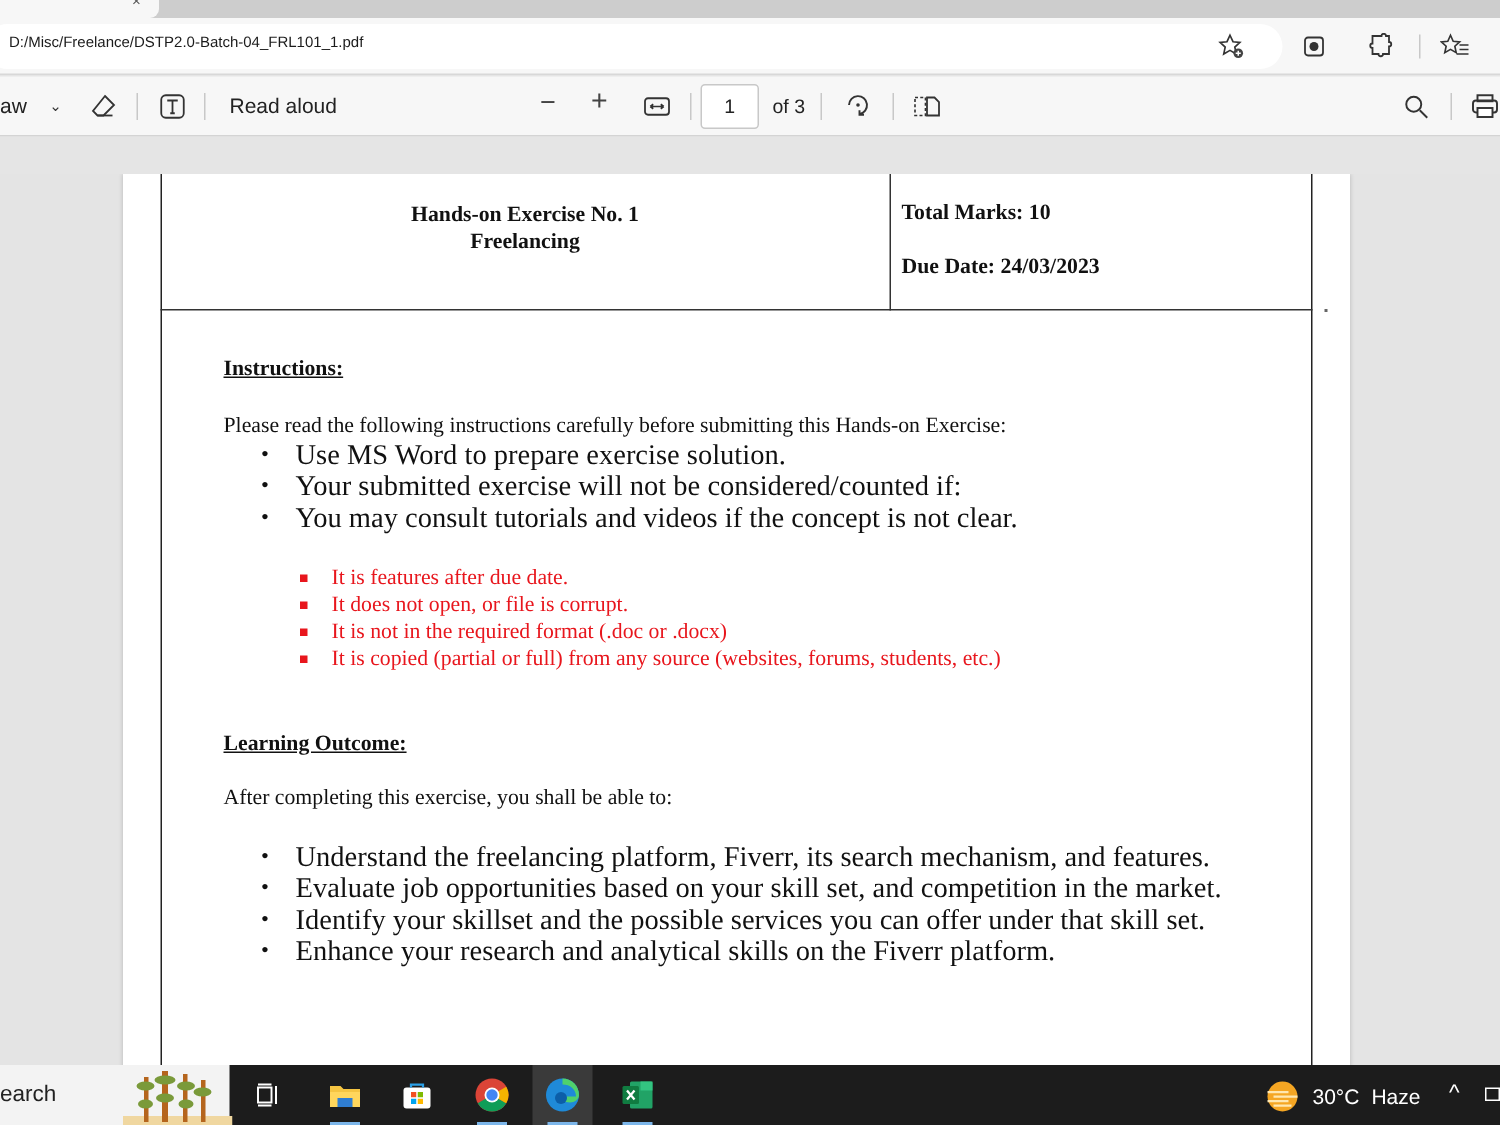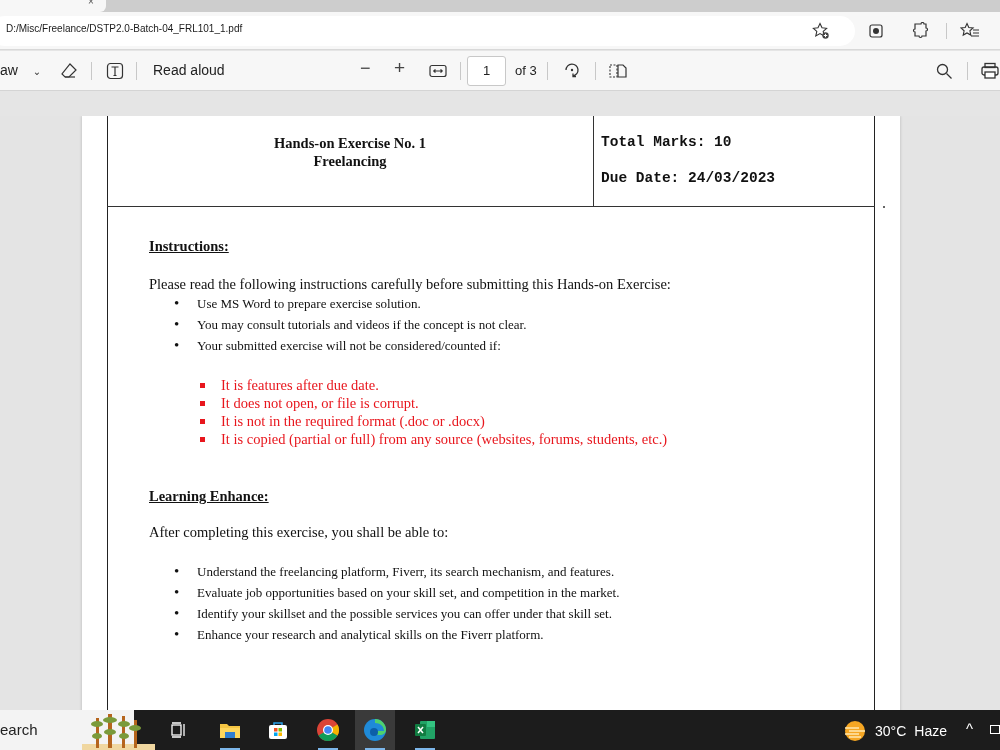--- a/index.html
+++ b/index.html
@@ -14,31 +14,31 @@
     .pdf-toolbar { position: absolute; left: 0; top: 51px; width: 1000px; height: 40px; background: #f7f7f7; border-bottom: 1px solid #d4d4d4; }
     .tb-text { position: absolute; top: 11px; font-size: 14px; color: #222; white-space: nowrap; }
     .sep { position: absolute; top: 11px; width: 1px; height: 18px; background: #c8c8c8; }
     .page-input { position: absolute; left: 467px; top: 5px; width: 39px; height: 30px; border: 1px solid #c8c8c8; border-radius: 3px; background: #fff; font-size: 13px; text-align: center; line-height: 28px; color: #222; }
     .viewer { position: absolute; left: 0; top: 92px; width: 1000px; height: 618px; background: #e4e4e4; overflow: hidden; margin-top: 24px; }
     .page { position: absolute; left: 82px; top: 0; width: 818px; height: 640px; background: #fff; box-shadow: 0 0 3px rgba(0,0,0,0.2); }
     .border-frame { position: absolute; left: 25px; top: -2px; width: 768px; height: 650px; border-left: 1.5px solid #222; border-right: 1.5px solid #222; }
     .header-table { position: absolute; left: 25px; top: 0; width: 768px; height: 91px; border-bottom: 1.5px solid #333; }
     .header-divider { position: absolute; left: 486px; top: 0; width: 1px; height: 91px; background: #333; }
     .hdr-left { position: absolute; left: 0; top: 18px; width: 486px; text-align: center; font-family: "Liberation Serif", serif; font-weight: bold; font-size: 14.5px; line-height: 18px; color: #111; }
-    .hdr-right { position: absolute; left: 494px; font-family: Liberation Mono, monospace; font-weight: bold; font-size: 14.5px; color: #111; }
+    .hdr-right { position: absolute; left: 494px; font-family: Liberation Serif, serif; font-weight: bold; font-size: 14.5px; color: #111; }
     .doc { position: absolute; left: 67px; font-family: "Liberation Serif", serif; font-size: 14.5px; color: #111; white-space: nowrap; }
     .heading { font-weight: bold; text-decoration: underline; }
-    .bullet-list { position: absolute; left: 90px; list-style: none; font-family: "Liberation Serif", serif; font-size: 13px; color: #111; }
+    .bullet-list { position: absolute; left: 90px; list-style: none; font-family: "Liberation Serif", serif; font-size: 19px; color: #111; }
     .bullet-list li { position: relative; padding-left: 25px; height: 21px; line-height: 21px; white-space: nowrap; }
     .bullet-list li::before { content: "\2022"; position: absolute; left: 2px; top: 0; font-size: 15px; }
     .red-list { position: absolute; left: 115px; list-style: none; font-family: "Liberation Serif", serif; font-size: 14.5px; color: #e8161d; }
     .red-list li { position: relative; padding-left: 24px; height: 18px; line-height: 18px; white-space: nowrap; }
     .red-list li::before { content: ""; position: absolute; left: 3px; top: 7px; width: 5px; height: 5px; background: #e8161d; }
     .taskbar { position: absolute; left: 0; top: 710px; width: 1000px; height: 40px; background: #1c1c1c; }
-    .search-box { position: absolute; left: 0; top: 0; width: 134px; height: 40px; background: #f3f3f3; }
+    .search-box { position: absolute; left: 0; top: 0; width: 153px; height: 40px; background: #f3f3f3; }
     .search-box span { position: absolute; left: 0; top: 11px; font-size: 15px; color: #222; }
     .tb-app { position: absolute; top: 0; width: 40px; height: 40px; display: flex; align-items: center; justify-content: center; }
     .tb-app.active { background: #3a3a3a; }
     .tb-app .underline { position: absolute; bottom: 0; left: 10px; width: 20px; height: 2px; background: #7cb6ea; }
     .weather { position: absolute; left: 843px; top: 10px; display: flex; align-items: center; gap: 8px; color: #fff; font-size: 14px; }
   </style>
 </head>
 <body>
 
 <div class="tabstrip">
@@ -151,32 +151,32 @@
       <div class="hdr-right" style="top:18px;">Total Marks: 10</div>
       <div class="hdr-right" style="top:54px;">Due Date: 24/03/2023</div>
     </div>
     <span style="position:absolute; left:801px; top:90px; width:2px; height:2px; background:#666;"></span>
 
     <div class="doc heading" style="top:122px;">Instructions:</div>
     <div class="doc" style="top:160px;">Please read the following instructions carefully before submitting this Hands-on Exercise:</div>
 
     <ul class="bullet-list" style="top:177px;">
       <li>Use MS Word to prepare exercise solution.</li>
+      <li>Your submitted exercise will not be considered/counted if:</li>
       <li>You may consult tutorials and videos if the concept is not clear.</li>
-      <li>Your submitted exercise will not be considered/counted if:</li>
     </ul>
 
     <ul class="red-list" style="top:260px;">
       <li>It is features after due date.</li>
       <li>It does not open, or file is corrupt.</li>
       <li>It is not in the required format (.doc or .docx)</li>
       <li>It is copied (partial or full) from any source (websites, forums, students, etc.)</li>
     </ul>
 
-    <div class="doc heading" style="top:372px;">Learning Enhance:</div>
+    <div class="doc heading" style="top:372px;">Learning Outcome:</div>
     <div class="doc" style="top:408px;">After completing this exercise, you shall be able to:</div>
 
     <ul class="bullet-list" style="top:445px;">
       <li>Understand the freelancing platform, Fiverr, its search mechanism, and features.</li>
       <li>Evaluate job opportunities based on your skill set, and competition in the market.</li>
       <li>Identify your skillset and the possible services you can offer under that skill set.</li>
       <li>Enhance your research and analytical skills on the Fiverr platform.</li>
     </ul>
   </div>
 </div>

